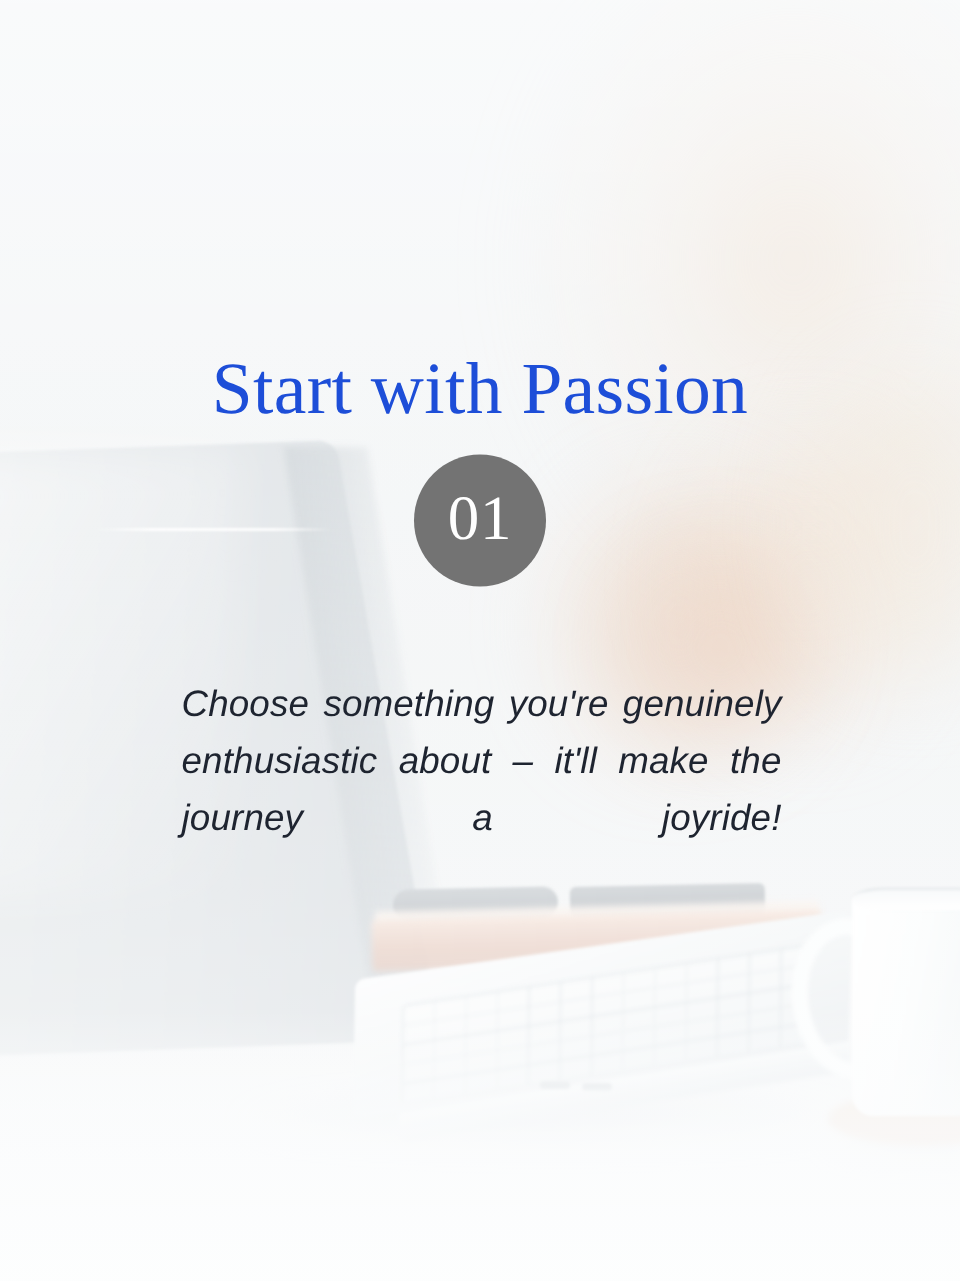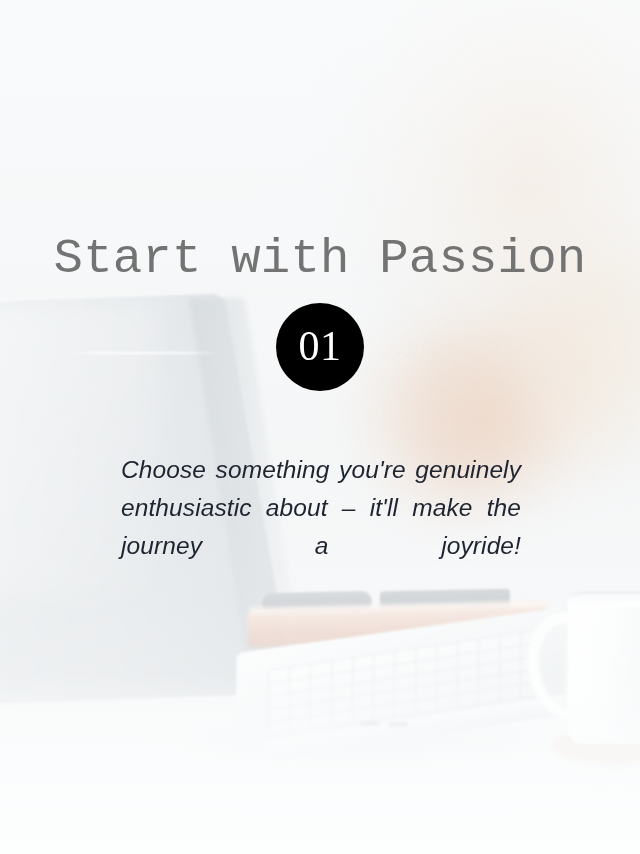--- a/index.html
+++ b/index.html
@@ -290,37 +290,37 @@
   .content {
     position: absolute;
     inset: 0;
   }
 
   .headline {
     position: absolute;
     left: 0; right: 0;
     top: 200px;
     text-align: center;
-    font-family: Liberation Mono, monospace;
+    font-family: Liberation Serif, serif;
     font-size: 49px;
     line-height: 1.08;
     font-weight: 400;
-    color: #737373;
+    color: #1d4ed8;
     letter-spacing: 0.2px;
     white-space: nowrap;
   }
 
   .badge {
     position: absolute;
     left: 276px;
     top: 303px;
     width: 88px;
     height: 88px;
     border-radius: 50%;
-    background: #000000;
+    background: #737373;
     display: flex;
     align-items: center;
     justify-content: center;
   }
   .badge-number {
     font-family: "Liberation Serif", "DejaVu Serif", serif;
     font-size: 42px;
     line-height: 1;
     font-weight: 400;
     color: #ffffff;

